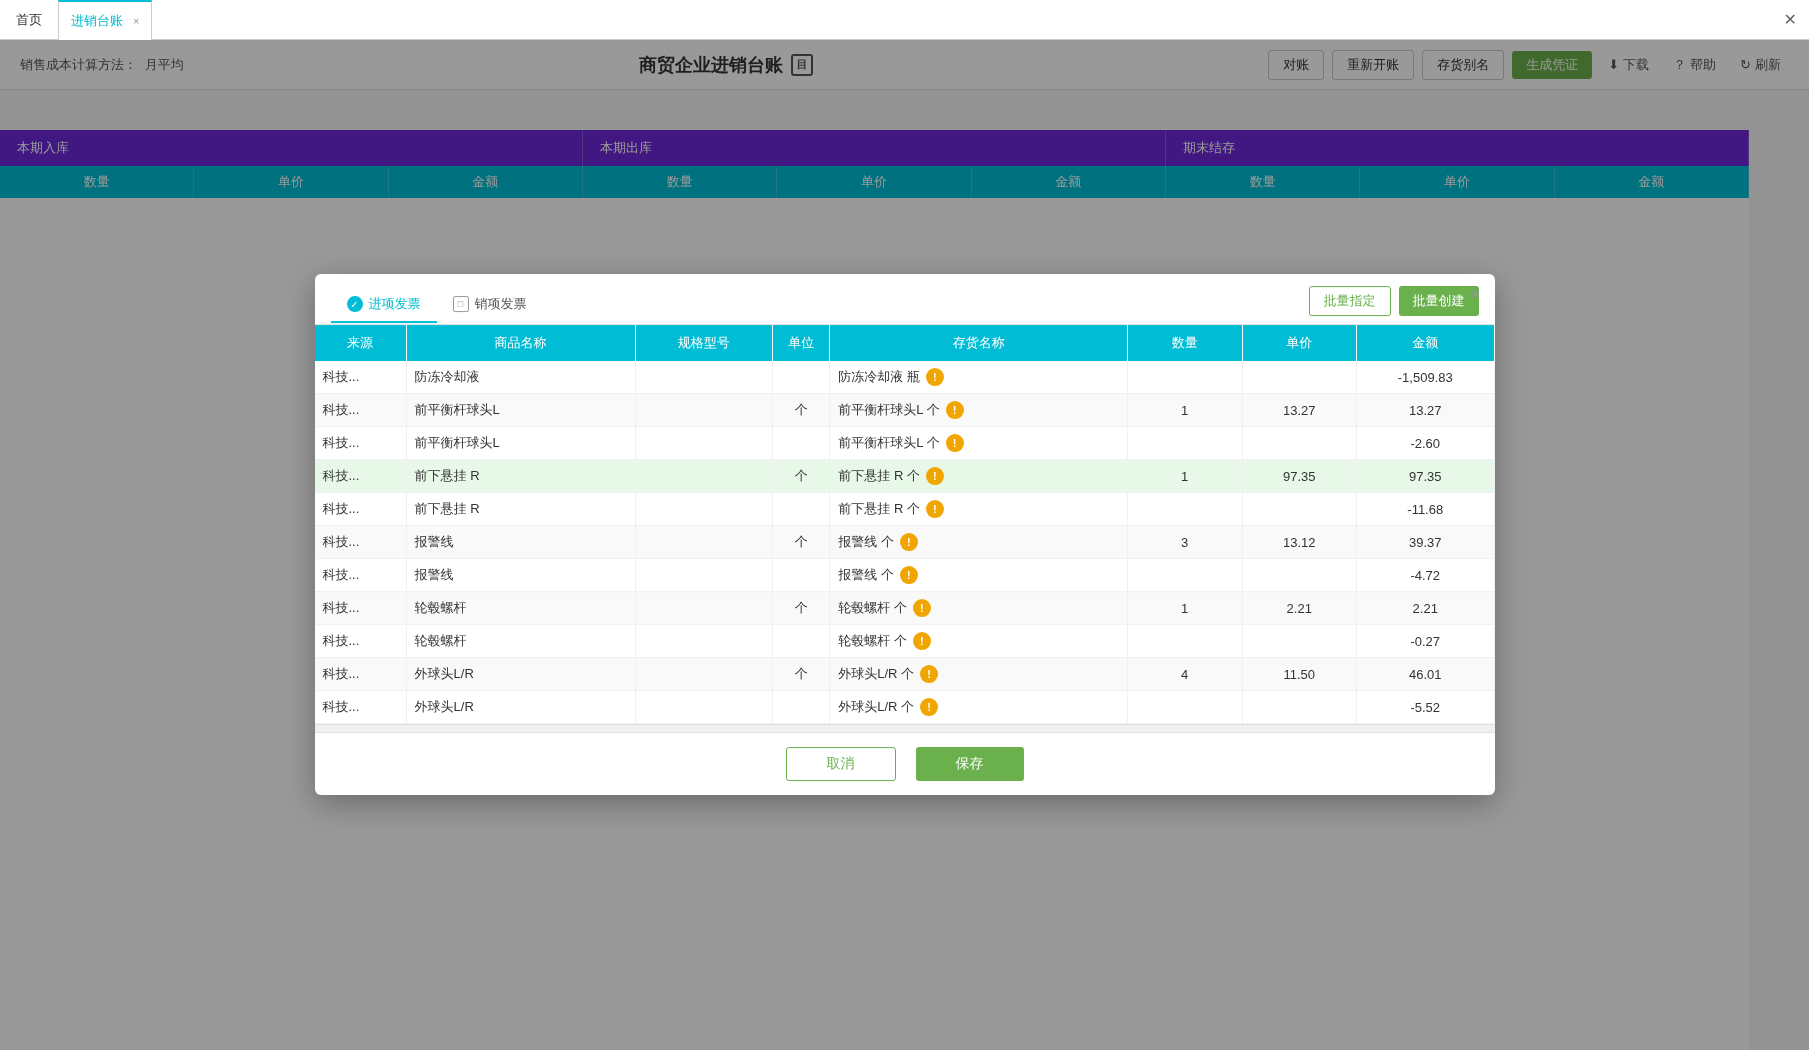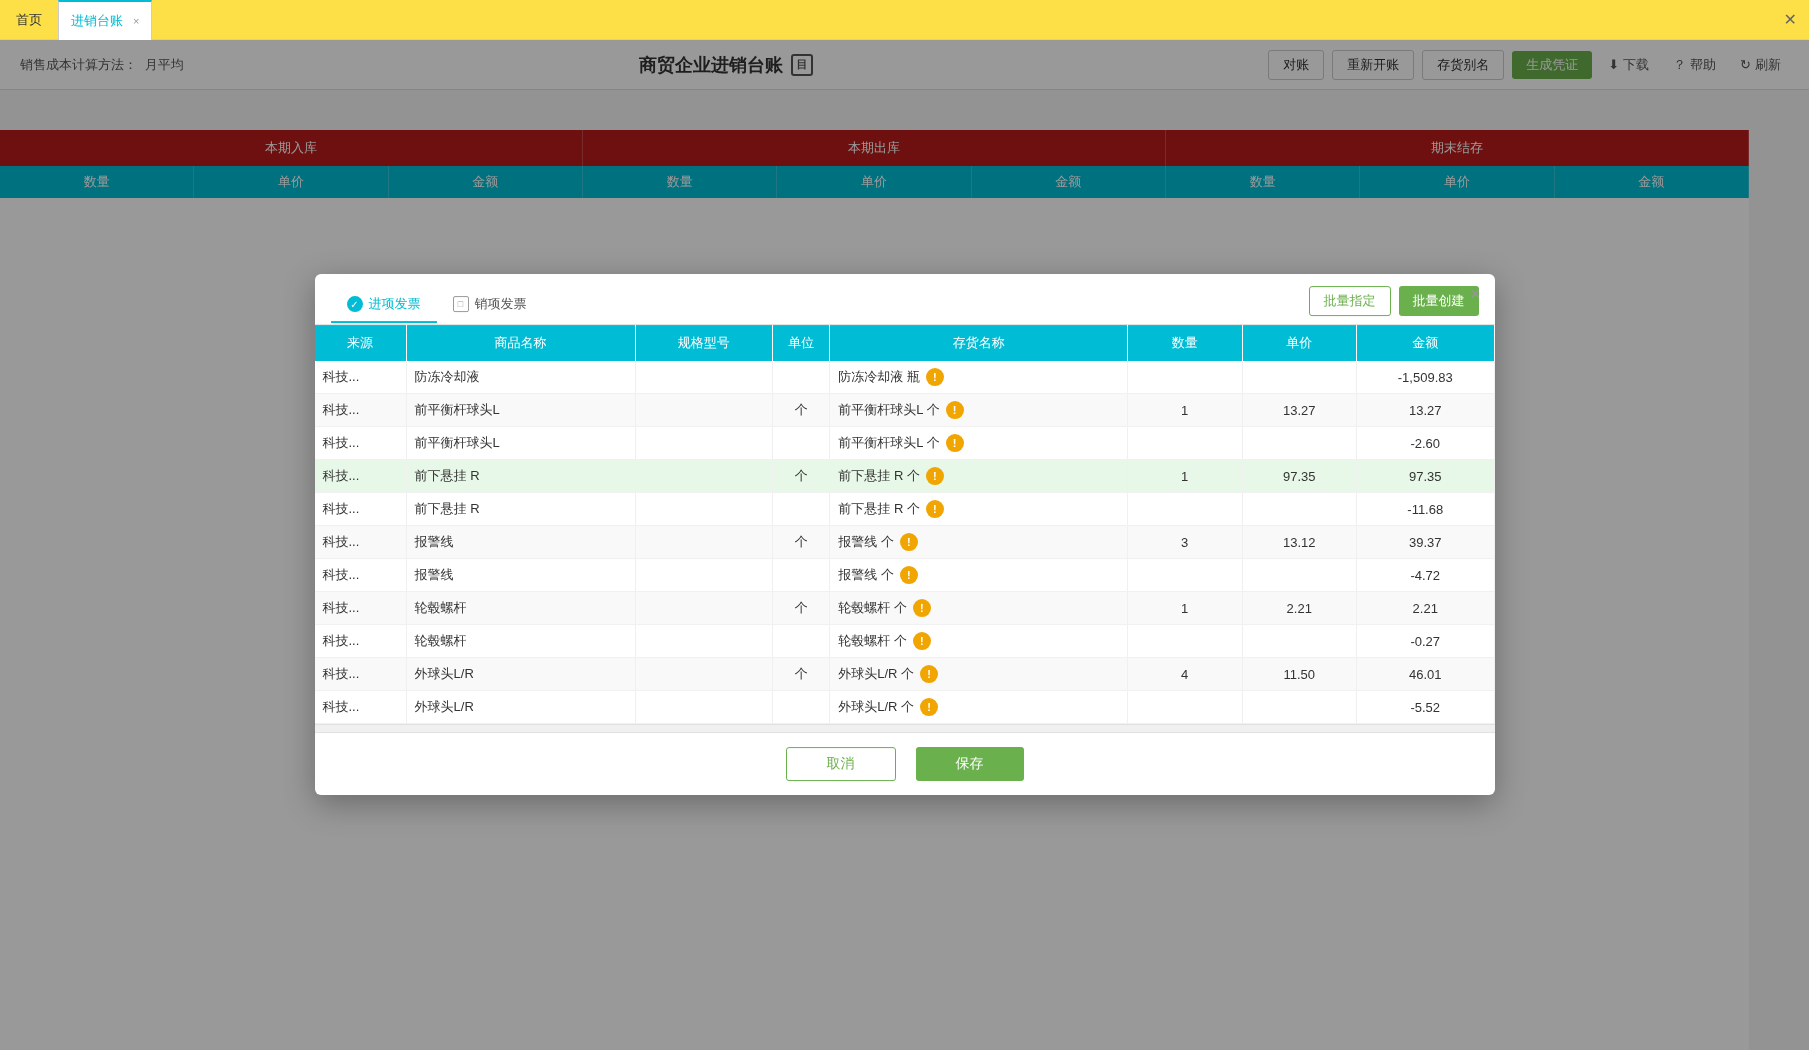--- a/index.html
+++ b/index.html
@@ -9,21 +9,21 @@
       background: #d0d0d0;
       width: 1809px;
       height: 1050px;
       overflow: hidden;
       position: relative;
     }
 
     
     .top-bar {
       height: 40px;
-      background: #fde047;
+      background: #ffffff;
       border-bottom: 1px solid #ccc;
       display: flex;
       align-items: center;
       padding: 0 0;
     }
     .tab-home {
       padding: 0 16px;
       height: 40px;
       line-height: 40px;
       color: #333;
@@ -346,24 +346,24 @@
       top: 90px;
       left: 0;
       right: 60px;
       bottom: 0;
       background: #fff;
     }
     .bg-table-header-group {
       display: flex;
     }
     .bg-col-header {
-      background: #b91c1c;
-      color: #fff;
-      text-align: center;
-      padding: 9px 0;
+      background: #6d28d9;
+      color: #fff;
+      text-align: left;
+      padding: 9px 17px;
       font-size: 13px;
       flex: 1;
       border-right: 1px solid rgba(255,255,255,0.2);
     }
     .bg-col-sub {
       background: #00bcd4;
       color: #fff;
       text-align: center;
       padding: 7px 0;
       font-size: 13px;

